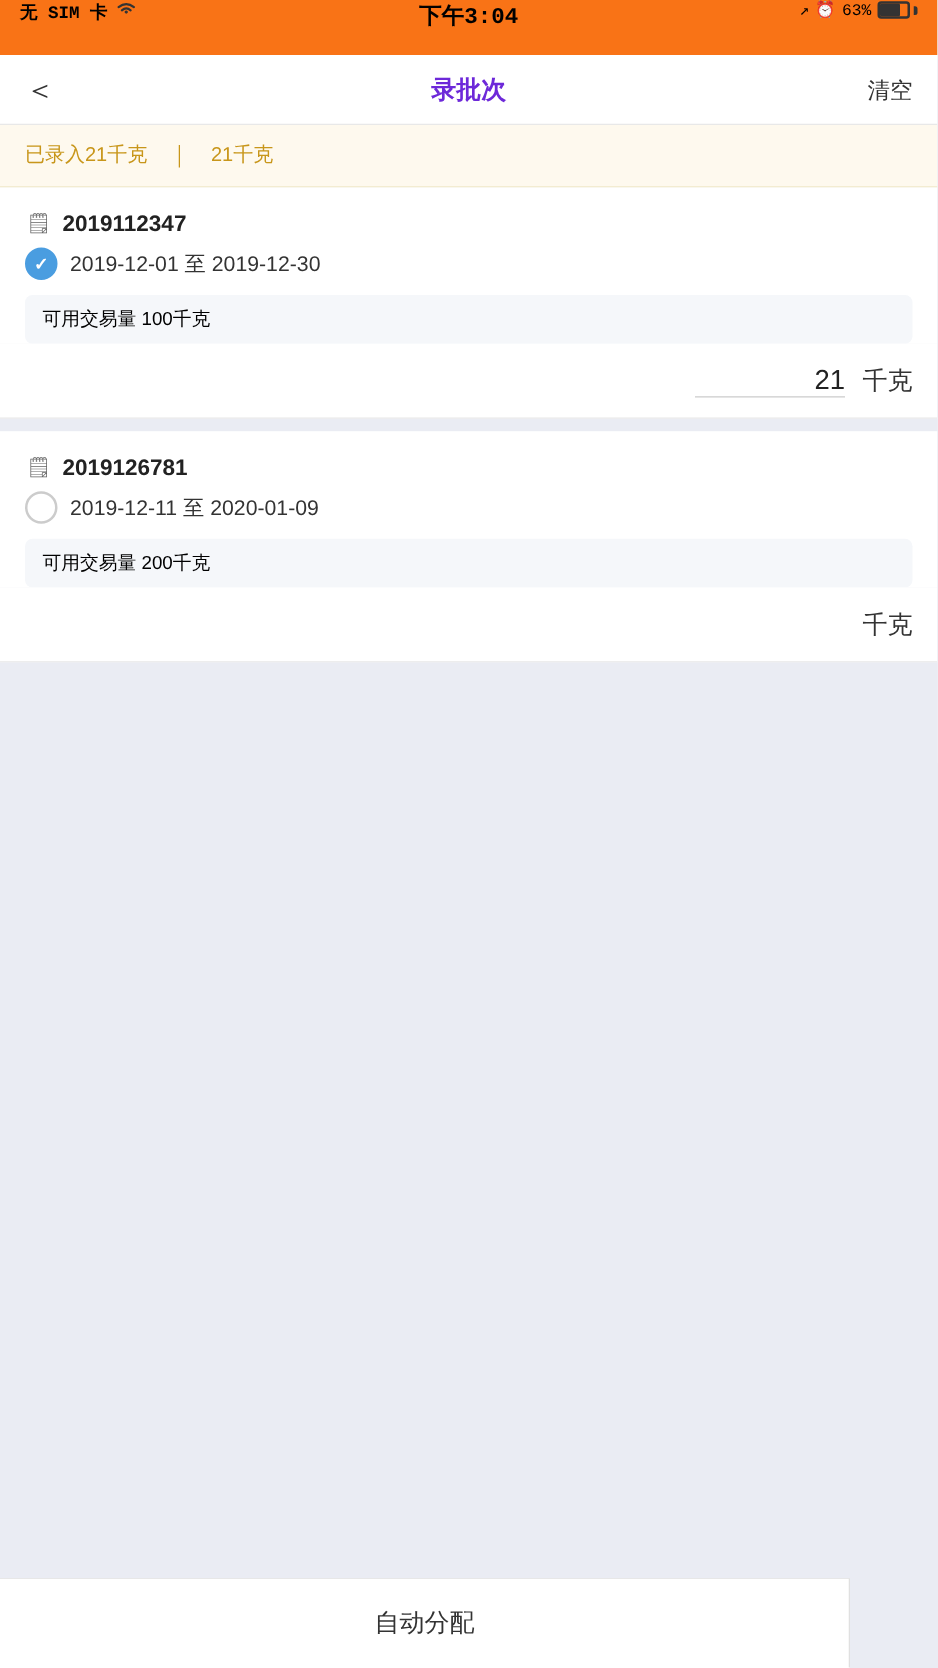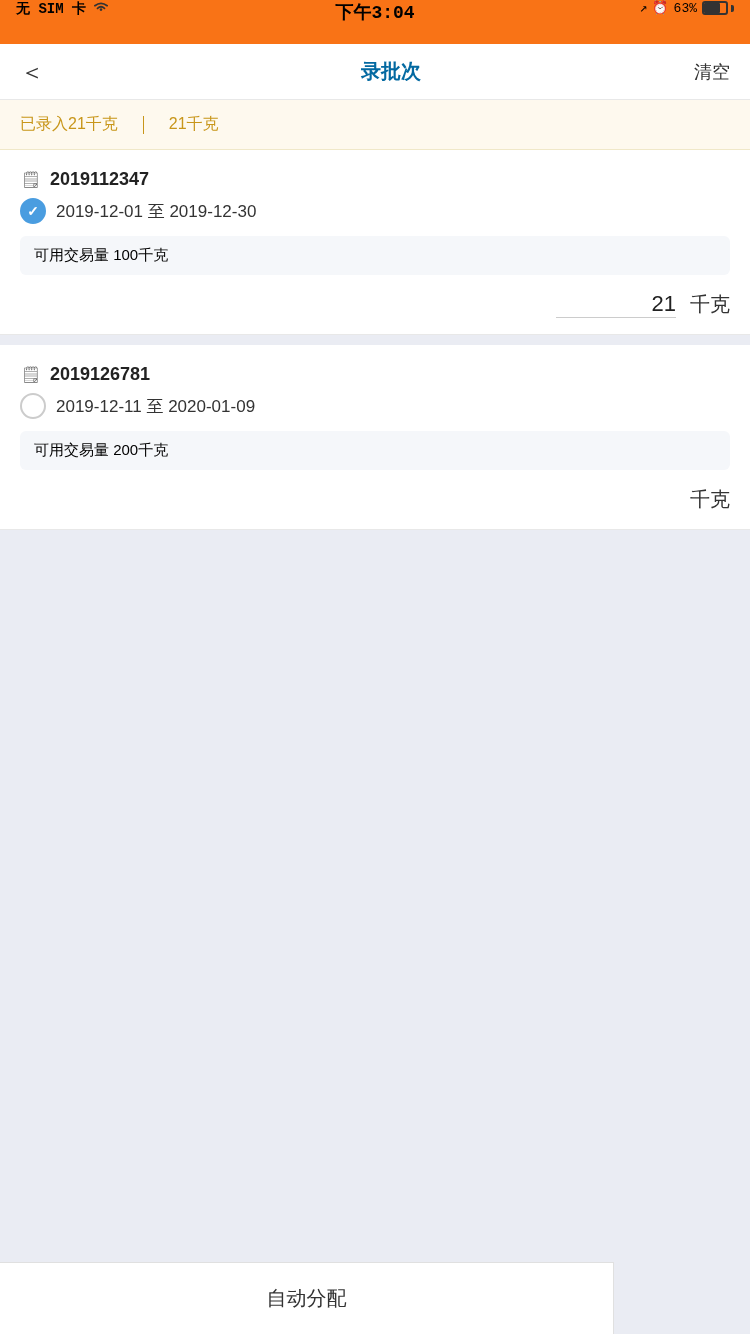--- a/index.html
+++ b/index.html
@@ -85,25 +85,24 @@
     }
     .nav-back {
       font-size: 24px;
       color: #333;
       cursor: pointer;
       padding: 8px 8px 8px 0;
     }
     .nav-title {
       font-size: 20px;
       font-weight: 600;
-      color: #0369a1;
+      color: #6d28d9;
       position: absolute;
       left: 50%;
       transform: translateX(-50%);
-      margin-left: 16px;
     }
     .nav-clear {
       font-size: 18px;
       color: #333;
       cursor: pointer;
     }
 
     
     .info-banner {
       background: #fef9ee;
@@ -259,21 +258,21 @@
     
     .bottom-spacer {
       background: #eaecf3;
       flex: 1;
       min-height: 420px;
     }
 
     .bottom-bar {
       position: fixed;
       bottom: 0;
-      width: 614px;
+      width: 680px;
       height: 72px;
       display: flex;
       background: #fff;
       border-top: 1px solid #e0e0e0;
     }
     .bottom-auto {
       flex: 1;
       display: flex;
       align-items: center;
       justify-content: center;

